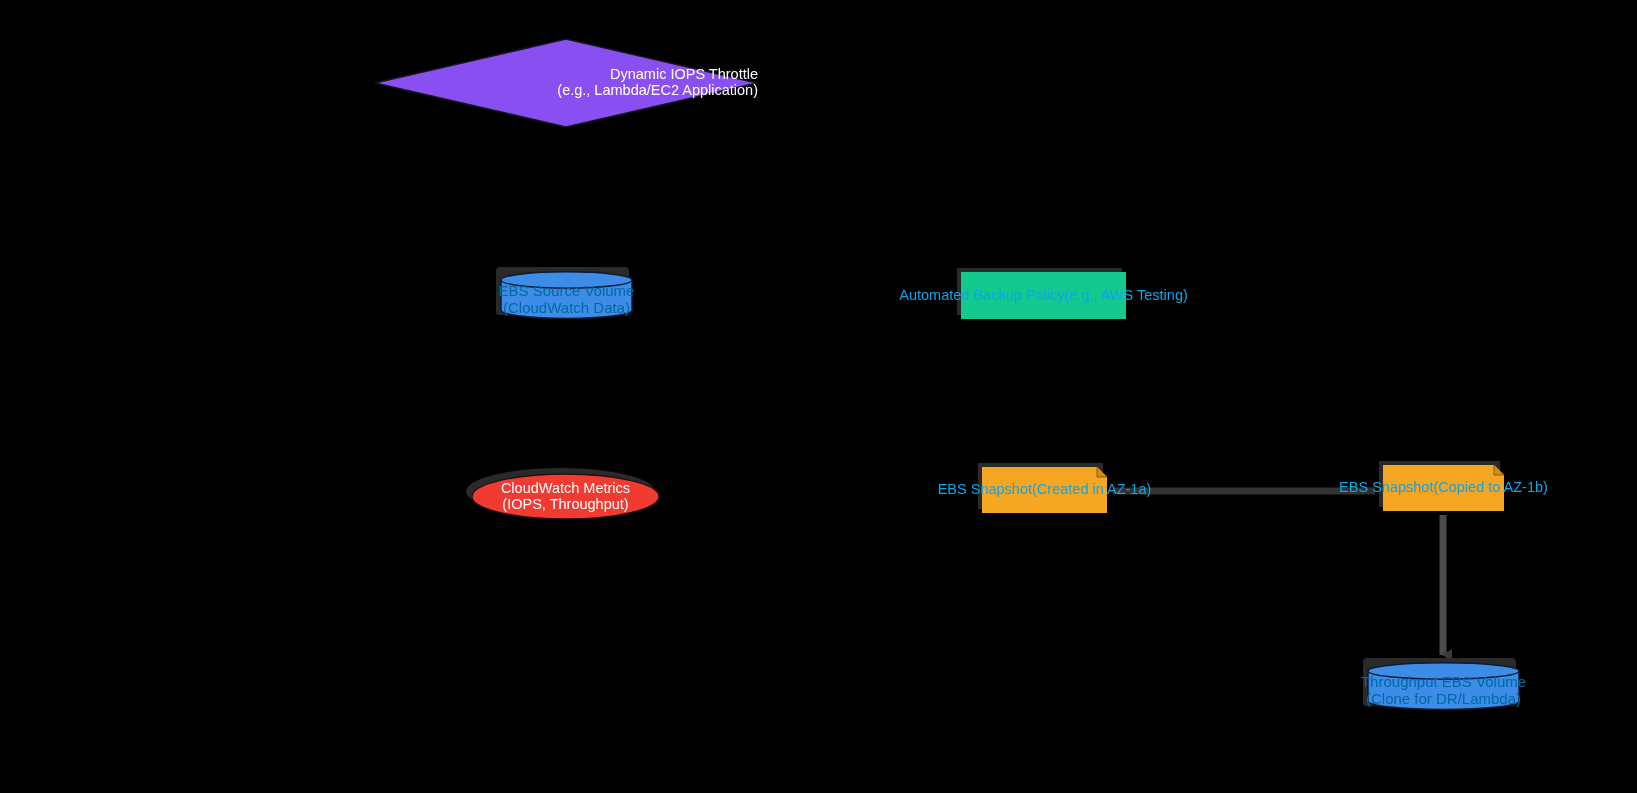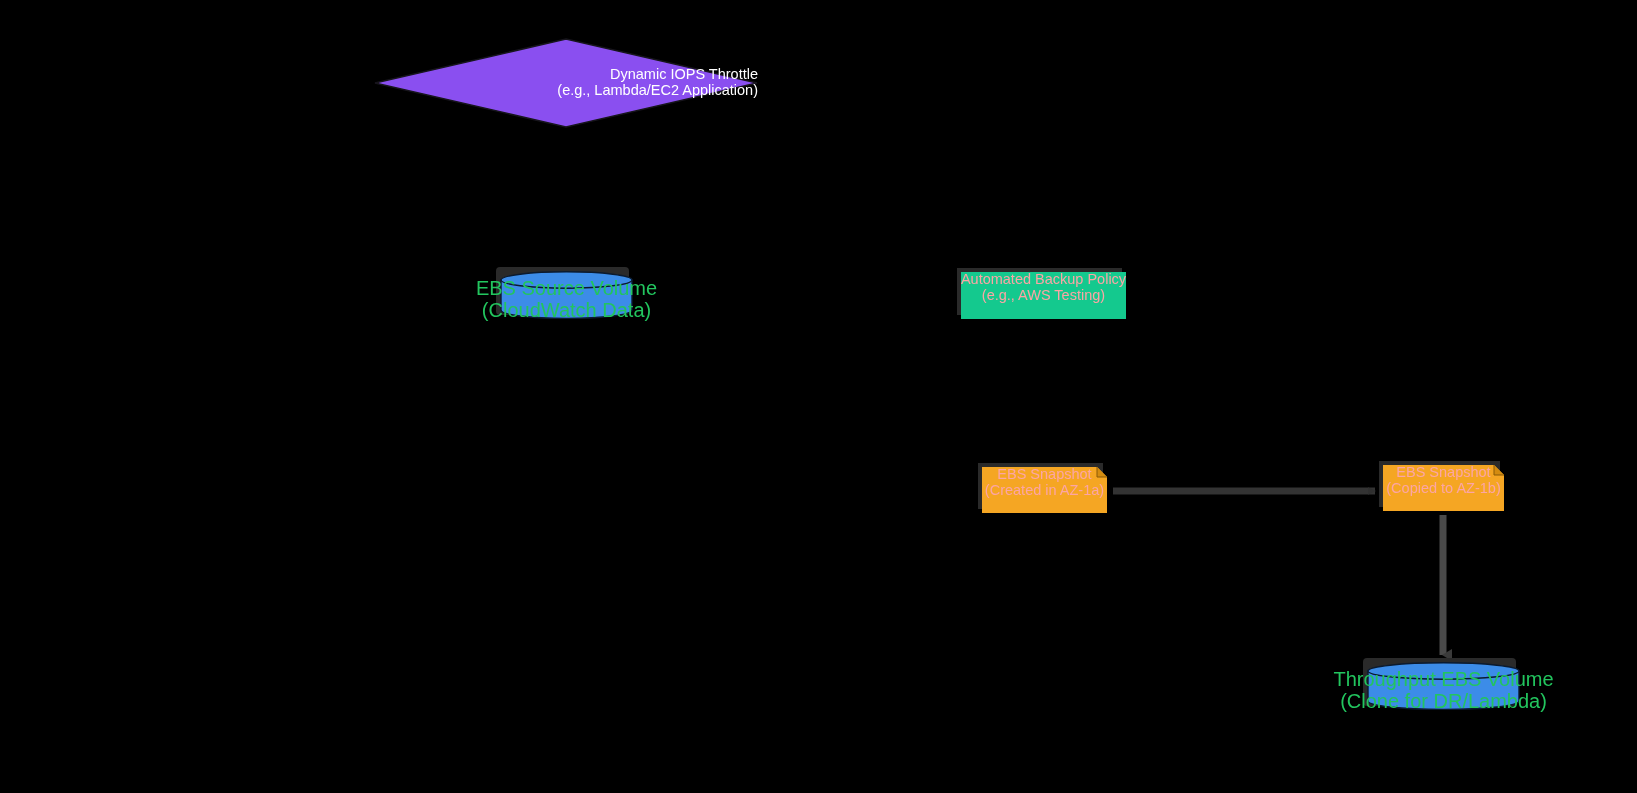--- a/index.html
+++ b/index.html
@@ -59,24 +59,25 @@
     background: #2a2a2a;
   }
   .rectbox .face {
     position: absolute;
     inset: 0;
   }
   .rectbox .txt {
     position: absolute;
     inset: 0;
     display: flex;
-    flex-direction: column;
+    flex-direction: row;
     align-items: center;
-    text-align: center;
-    color: #fca5a5;
+    justify-content: center;
+    text-align: center;
+    color: #0ea5e9;
     font-size: 14.5px;
     line-height: 1.08;
     white-space: nowrap;
   }
 
   
   .cyl {
     position: absolute;
   }
   .cyl .cshadow {
@@ -96,22 +97,22 @@
     position: absolute;
     left: 0;
     right: 0;
     top: 9px;
     bottom: 0;
     display: flex;
     flex-direction: column;
     align-items: center;
     justify-content: center;
     text-align: center;
-    color: #22c55e;
-    font-size: 20px;
+    color: #0369a1;
+    font-size: 15px;
     line-height: 1.08;
     white-space: nowrap;
   }
 
   
   .ellipse {
     position: absolute;
   }
   .ellipse .eshadow {
     position: absolute;
@@ -186,20 +187,30 @@
     <svg class="body" width="133" height="48" viewBox="0 0 133 48" preserveAspectRatio="none">
       <path d="M1,9 L1,39 A65.5,8.5 0 0 0 132,39 L132,9 Z" fill="#3C8CE8" stroke="#0b1b30" stroke-width="1.4"></path>
       <ellipse cx="66.5" cy="9" rx="65.5" ry="8.2" fill="#3C8CE8" stroke="#0b1b30" stroke-width="1.4"></ellipse>
     </svg>
     <div class="ctxt">
       <span class="l1">EBS Source Volume</span>
       <span class="l2">(CloudWatch Data)</span>
     </div>
   </div>
 
+  <div class="ellipse" style="left:471px; top:473px; width:189px; height:47px;">
+    <div class="eshadow"></div>
+    <svg class="eface" width="189" height="47" viewBox="0 0 189 47" preserveAspectRatio="none">
+      <ellipse cx="94.5" cy="23.5" rx="93.5" ry="22.5" fill="#F03B33" stroke="#2a0c0a" stroke-width="1.4"></ellipse>
+    </svg>
+    <div class="etxt">
+      <span class="l1">CloudWatch Metrics</span>
+      <span class="l2">(IOPS, Throughput)</span>
+    </div>
+  </div>
 
   <div class="rectbox" style="left:961px; top:272px; width:165px; height:47px;">
     <div class="shadow"></div>
     <div class="face" style="background:#14C98E;"></div>
     <div class="txt">
       <span class="l1">Automated Backup Policy</span>
       <span class="l2">(e.g., AWS Testing)</span>
     </div>
   </div>
 

